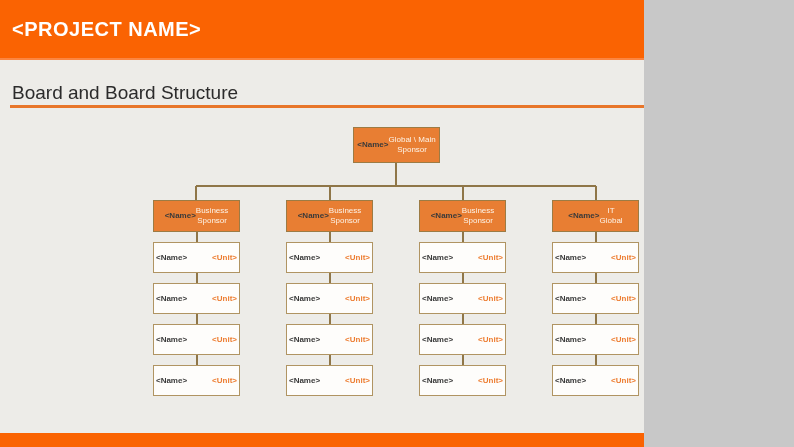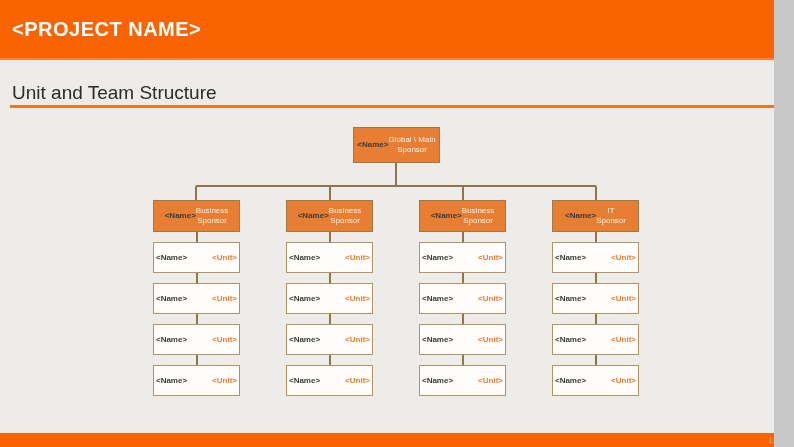--- a/index.html
+++ b/index.html
@@ -1,18 +1,18 @@
 <!DOCTYPE html>
 <html><head>
 <meta charset="utf-8">
 <style>
   html,body{margin:0;padding:0;background:#c8c8c8;}
   .slide{
     position:relative;
-    width:774px;height:447px;
+    width:644px;height:447px;
     background:#edece8;
     overflow:hidden;
     font-family:"Liberation Sans", sans-serif;
     box-sizing:border-box;
   }
   *,*::before,*::after{box-sizing:border-box;}
 
   
   .top-bar{
     position:absolute;left:0;top:0;width:794px;height:60px;
@@ -73,21 +73,21 @@
 </style>
 </head>
 <body>
 
 <div class="slide">
 
   <header class="top-bar">
     <h1>&lt;PROJECT NAME&gt;</h1>
   </header>
 
-  <h2 class="section-title">Unit and Team Structure</h2>
+  <h2 class="section-title">Board and Board Structure</h2>
   <div class="title-rule"></div>
 
   <div class="chart">
 
     <div class="box orange root-box">
       <div class="nm">&lt;Name&gt;</div>
       <div class="role">Global \ Main
 Sponsor</div>
     </div>
 
@@ -179,21 +179,21 @@
       <div class="box white member">
         <div class="nm">&lt;Name&gt;</div>
         <div class="unit">&lt;Unit&gt;</div>
       </div>
     </div>
 
     <div class="col c4">
       <div class="box orange head">
         <div class="nm">&lt;Name&gt;</div>
         <div class="role">IT
-Sponsor</div>
+Global</div>
       </div>
       <div class="vstub"></div>
       <div class="box white member">
         <div class="nm">&lt;Name&gt;</div>
         <div class="unit">&lt;Unit&gt;</div>
       </div>
       <div class="vstub"></div>
       <div class="box white member">
         <div class="nm">&lt;Name&gt;</div>
         <div class="unit">&lt;Unit&gt;</div>

